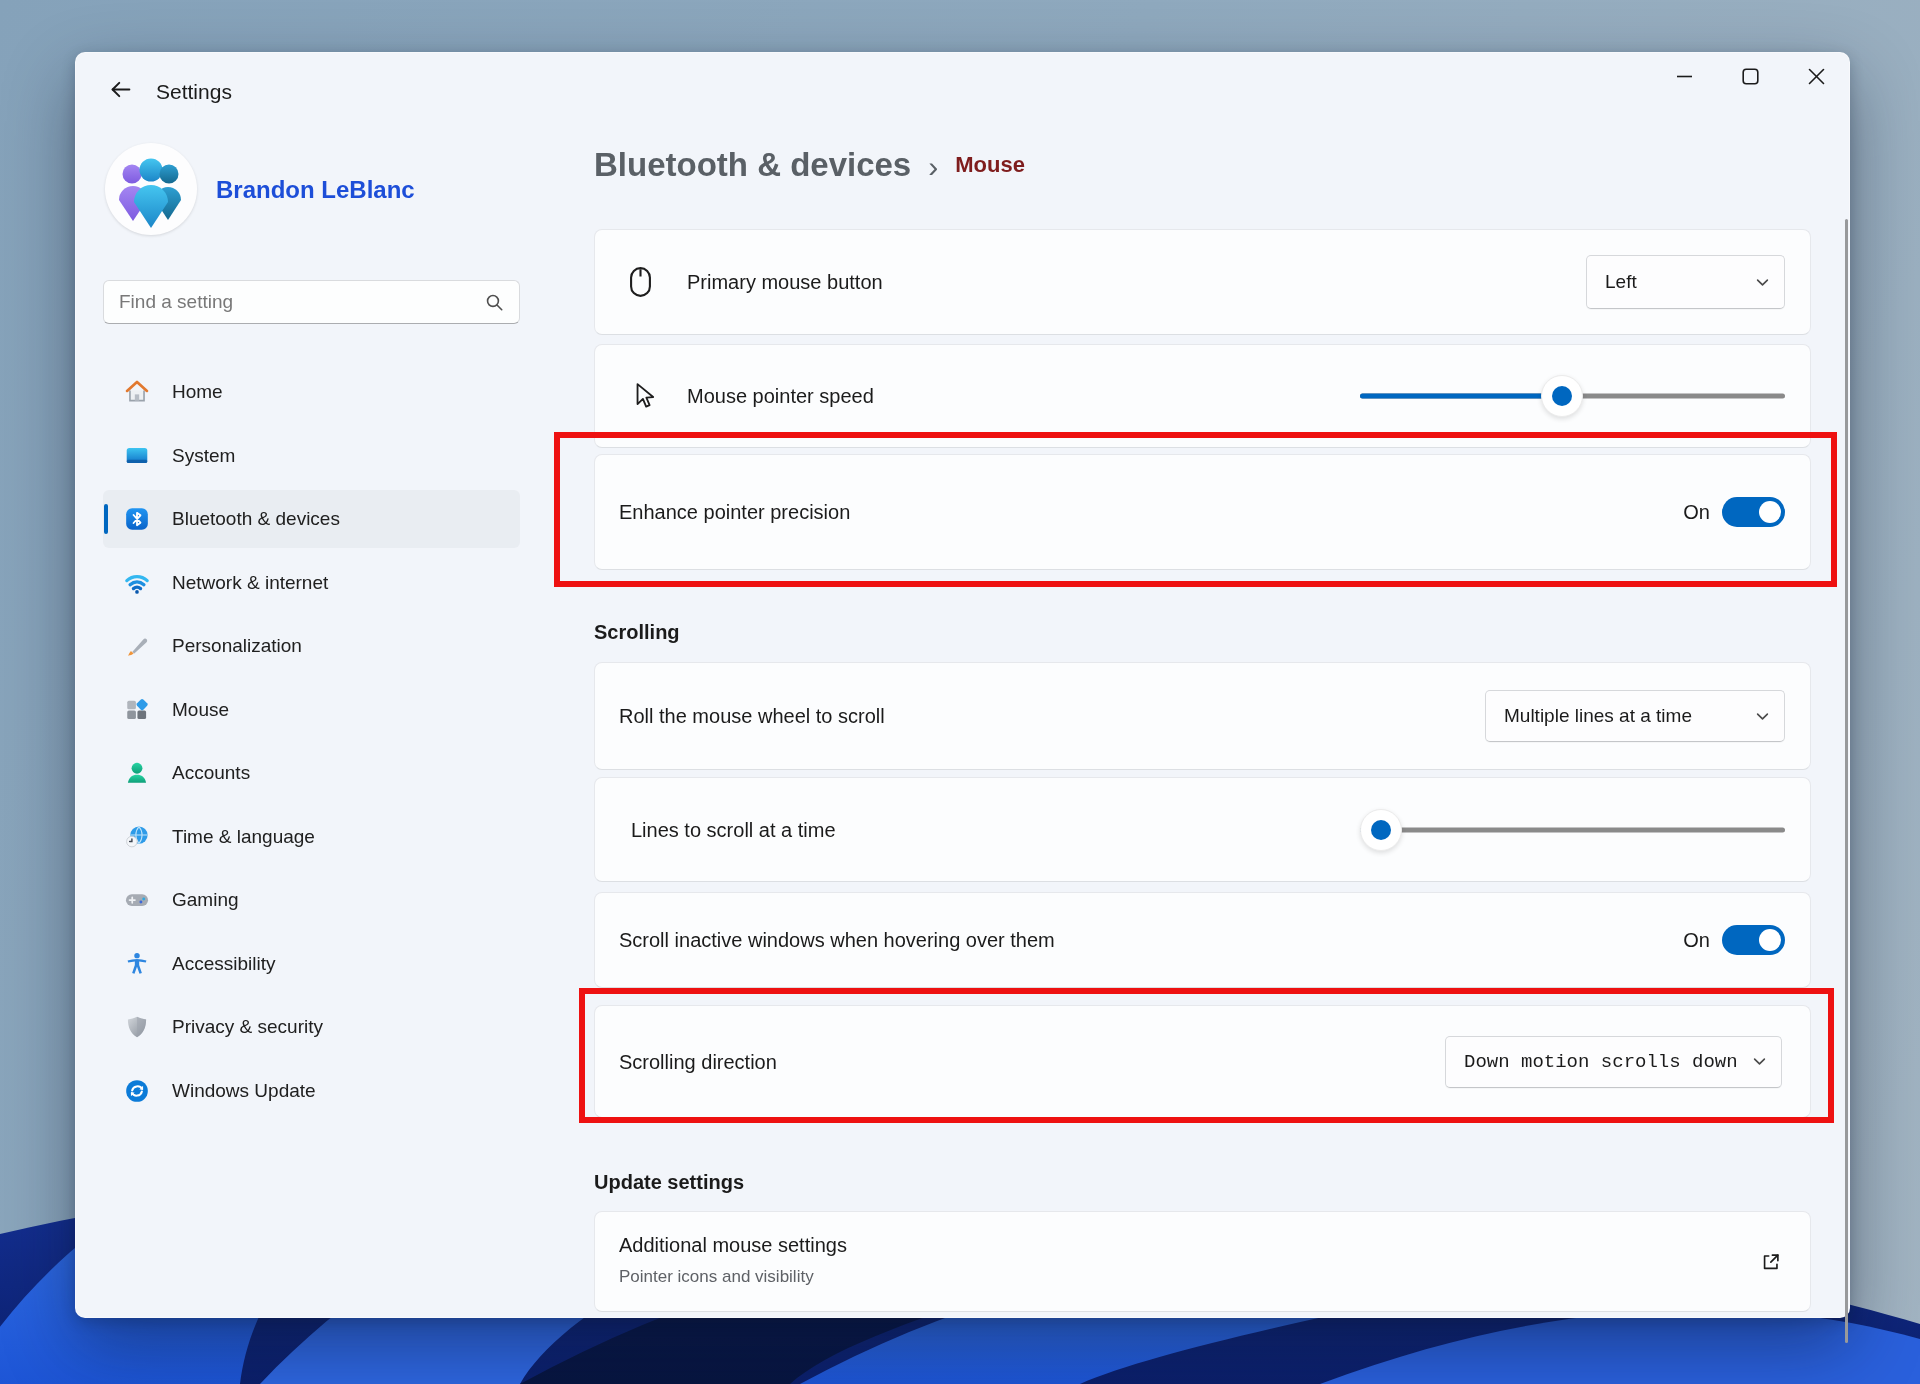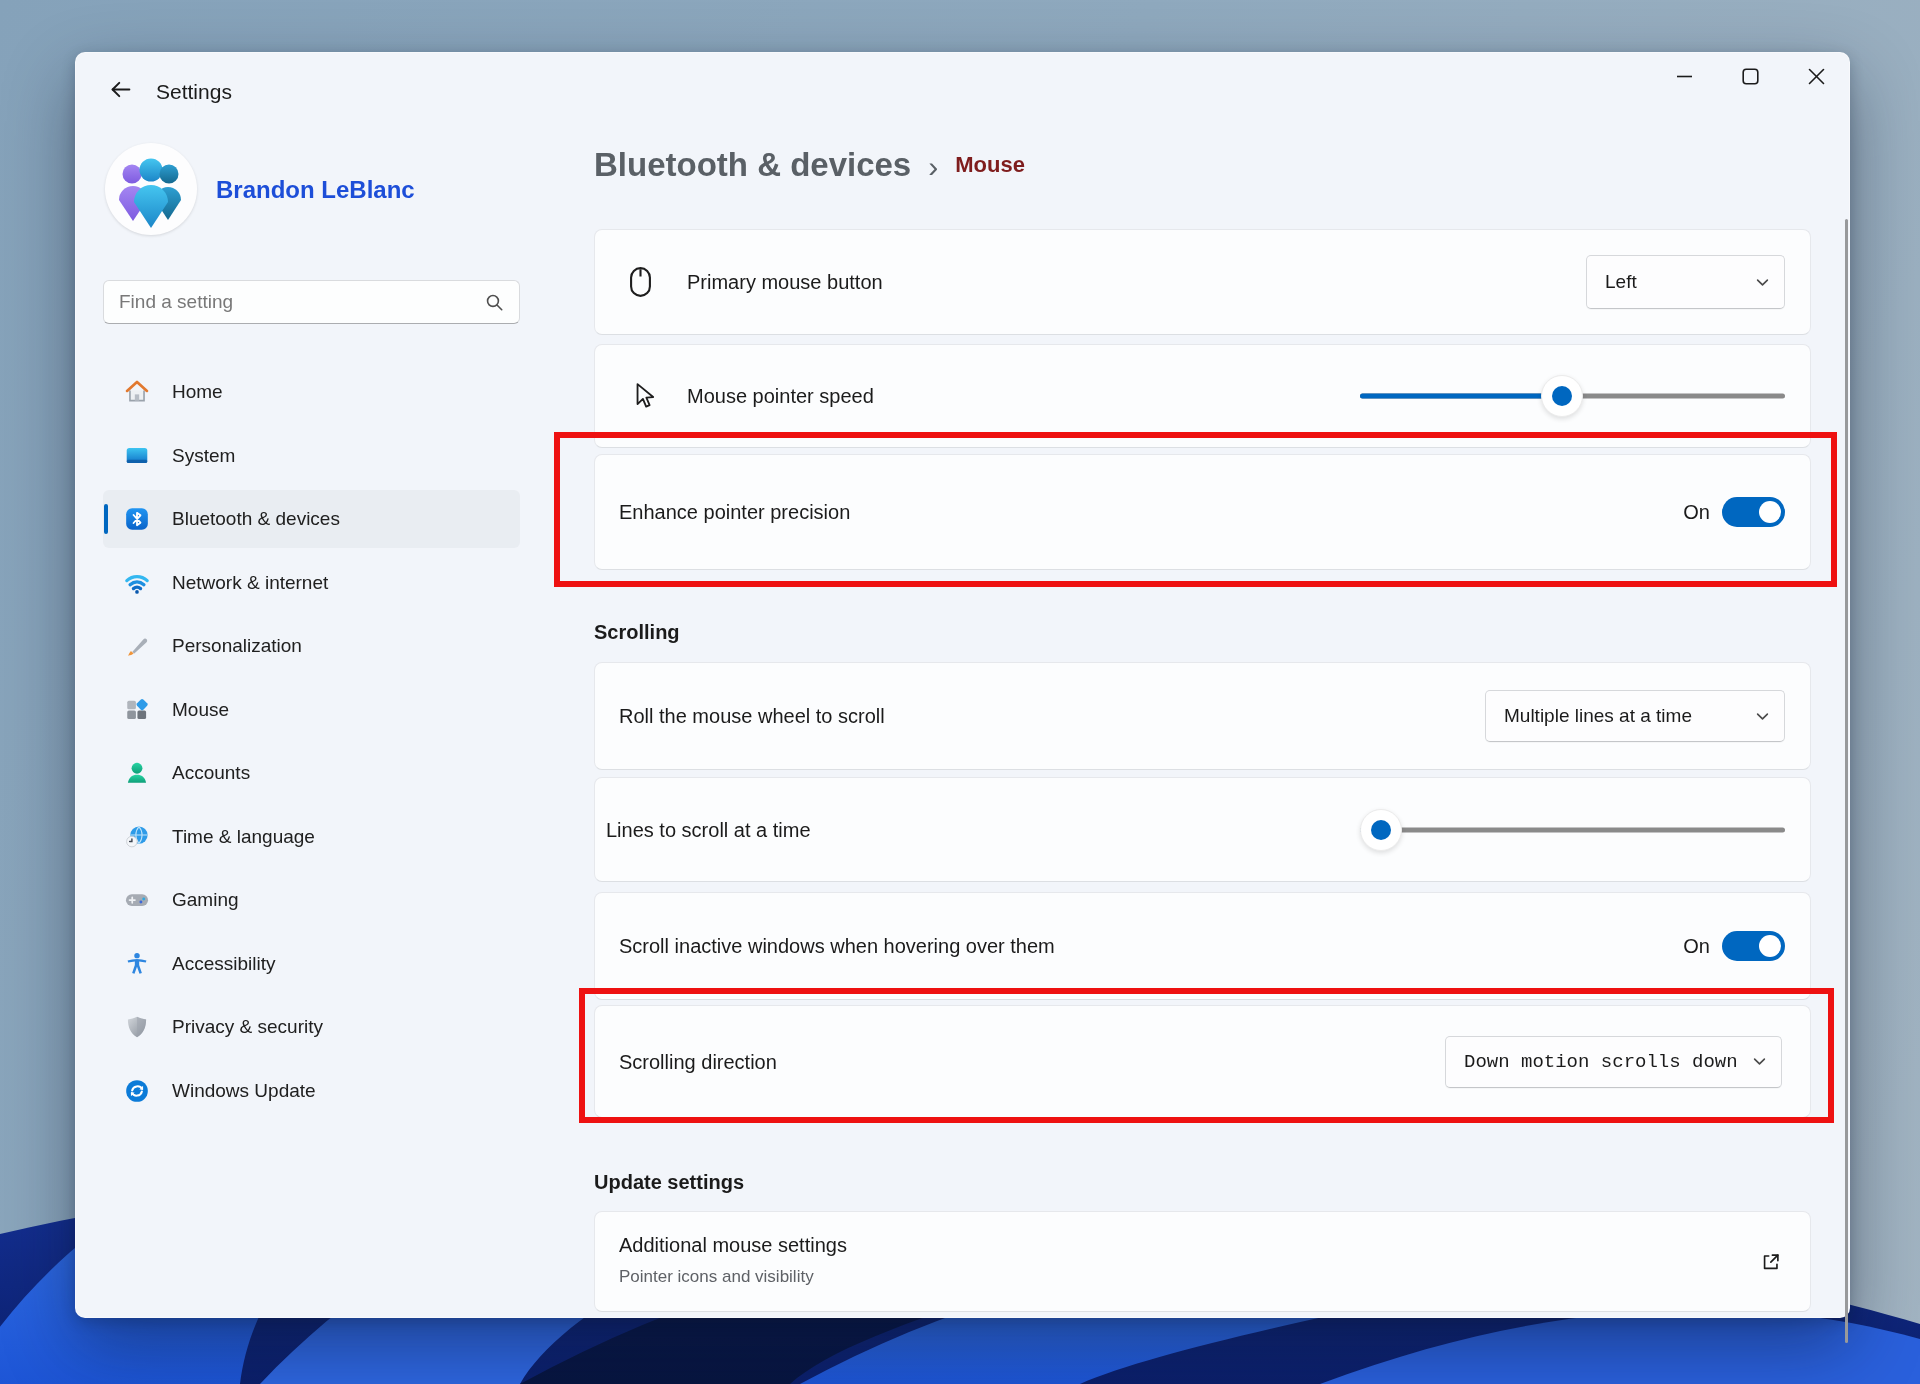--- a/index.html
+++ b/index.html
@@ -415,29 +415,29 @@
         <span class="dd-text">Multiple lines at a time</span>
         <span class="dd-chev">
           <svg width="13" height="9" viewBox="0 0 12 8" fill="none" stroke="#4A4A4A" stroke-width="1.5" stroke-linecap="round" stroke-linejoin="round">
               <path d="M1.5 1.8 L6 6.2 L10.5 1.8"></path>
             </svg>
         </span>
       </div>
     </div>
 
     <div class="card" style="top:724px;height:105px;">
-      <span class="card-label" style="left:11px">Lines to scroll at a time</span>
+      <span class="card-label" style="left:36px">Lines to scroll at a time</span>
       <div class="slider">
         <div class="track"></div>
         <div class="fill" style="width: 5%;"></div>
         <div class="thumb" style="left: 5%;"></div>
       </div>
     </div>
 
-    <div class="card" style="top:839px;height:108px;">
+    <div class="card" style="top:839px;height:96px;">
       <span class="card-label" style="left:24px">Scroll inactive windows when hovering over them</span>
       <div class="toggle-wrap">
         <span class="toggle-state">On</span>
         <div class="toggle">
             <div class="knob"></div>
           </div>
       </div>
     </div>
 
     <div class="card" style="top:952px;height:113px;">

